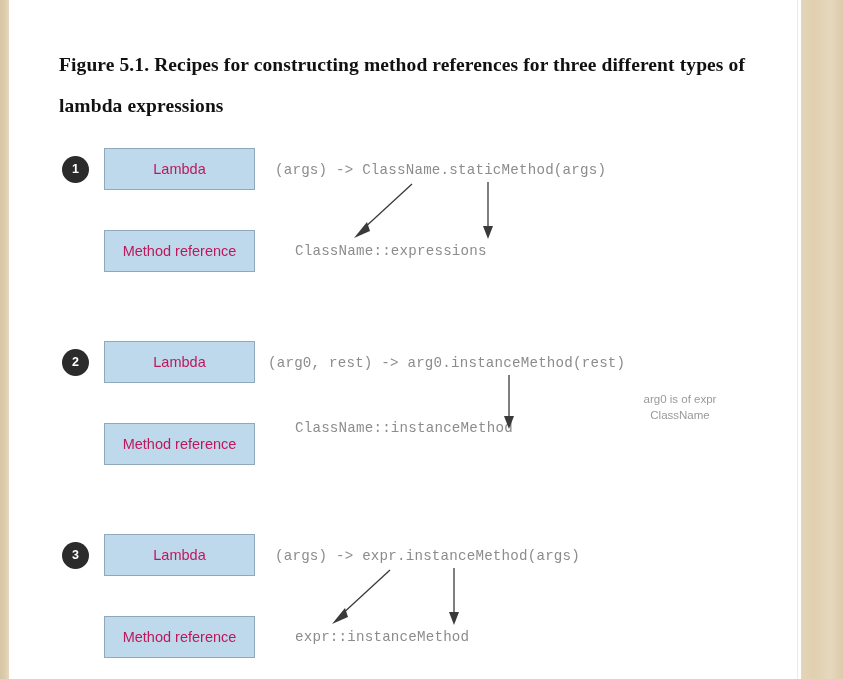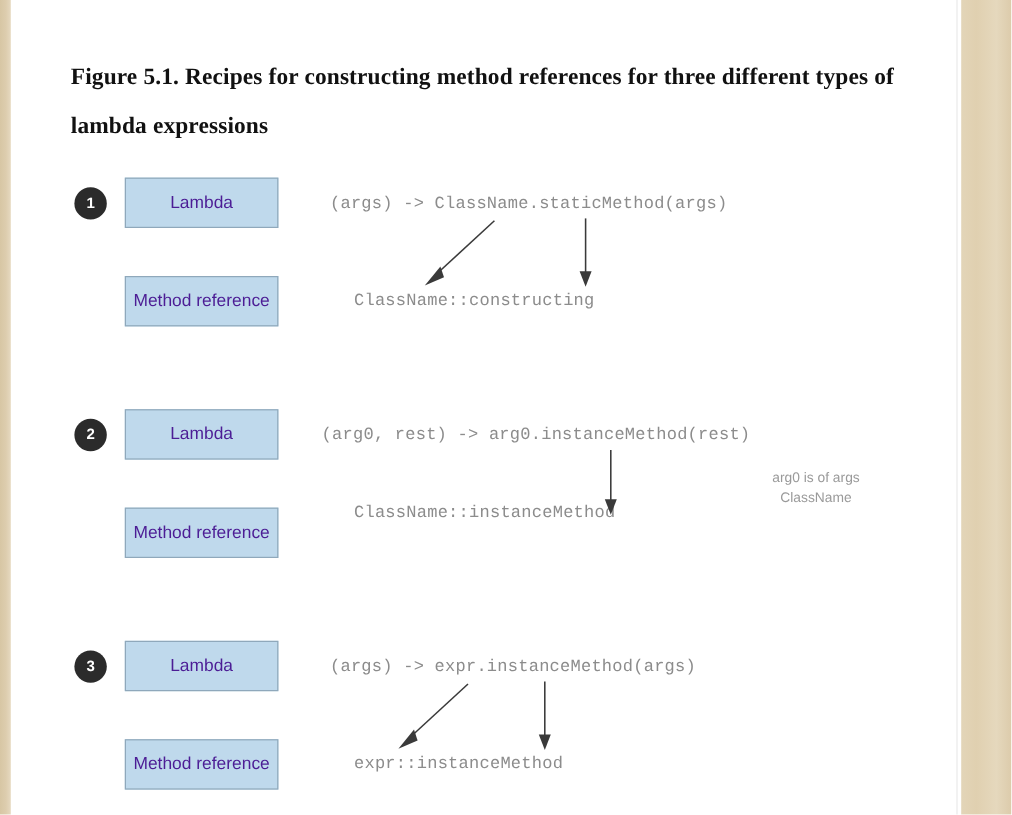--- a/index.html
+++ b/index.html
@@ -63,26 +63,26 @@
     font-size: 12.5px;
     font-weight: bold;
     line-height: 27px;
     text-align: center;
     font-family: "Liberation Sans", sans-serif;
   }
 
   .label-box {
     position: absolute;
     left: 104px;
-    width: 128px;
+    width: 151px;
     height: 42px;
     background: #bfd9ec;
     border: 1px solid #8fa8bb;
     box-sizing: border-box;
-    color: #4c1d95;
+    color: #be185d;
     font-size: 14.5px;
     line-height: 40px;
     text-align: center;
     font-family: "Liberation Sans", sans-serif;
   }
 
   .code-line {
     position: absolute;
     font-family: "Liberation Mono", monospace;
     font-size: 14.2px;
@@ -121,21 +121,21 @@
 
   <div class="recipe-block" style="top:0;">
     <div class="step-badge" style="left:62px; top:156px;">1</div>
 
     <div class="label-box" style="top:148px;">Lambda</div>
 
     <div class="label-box" style="top:230px;">Method reference</div>
 
     <div class="code-line" style="left:275px; top:162px;">(args) -&gt; ClassName.staticMethod(args)</div>
 
-    <div class="code-line" style="left:295px; top:243px;">ClassName::constructing</div>
+    <div class="code-line" style="left:295px; top:243px;">ClassName::expressions</div>
 
     <svg class="arrow-svg" style="left:340px; top:178px;" width="90" height="66" viewBox="0 0 90 66">
       <line x1="72" y1="6" x2="22" y2="52"></line>
       <polygon points="14,60 27,44 30,53"></polygon>
     </svg>
 
     <svg class="arrow-svg" style="left:478px; top:178px;" width="20" height="66" viewBox="0 0 20 66">
       <line x1="10" y1="4" x2="10" y2="50"></line>
       <polygon points="10,61 5,48 15,48"></polygon>
     </svg>
@@ -145,21 +145,21 @@
     <div class="step-badge" style="left:62px; top:349px;">2</div>
 
     <div class="label-box" style="top:341px;">Lambda</div>
 
     <div class="label-box" style="top:423px;">Method reference</div>
 
     <div class="code-line" style="left:268px; top:355px;">(arg0, rest) -&gt; arg0.instanceMethod(rest)</div>
 
     <div class="code-line" style="left:295px; top:420px;">ClassName::instanceMethod</div>
 
-    <div class="note" style="left:610px; top:391px; width:140px;">arg0 is of args
+    <div class="note" style="left:610px; top:391px; width:140px;">arg0 is of expr
 ClassName</div>
 
     <svg class="arrow-svg" style="left:499px; top:371px;" width="20" height="62" viewBox="0 0 20 62">
       <line x1="10" y1="4" x2="10" y2="47"></line>
       <polygon points="10,58 5,45 15,45"></polygon>
     </svg>
   </div>
 
   <div class="recipe-block" style="top:0;">
     <div class="step-badge" style="left:62px; top:542px;">3</div>

